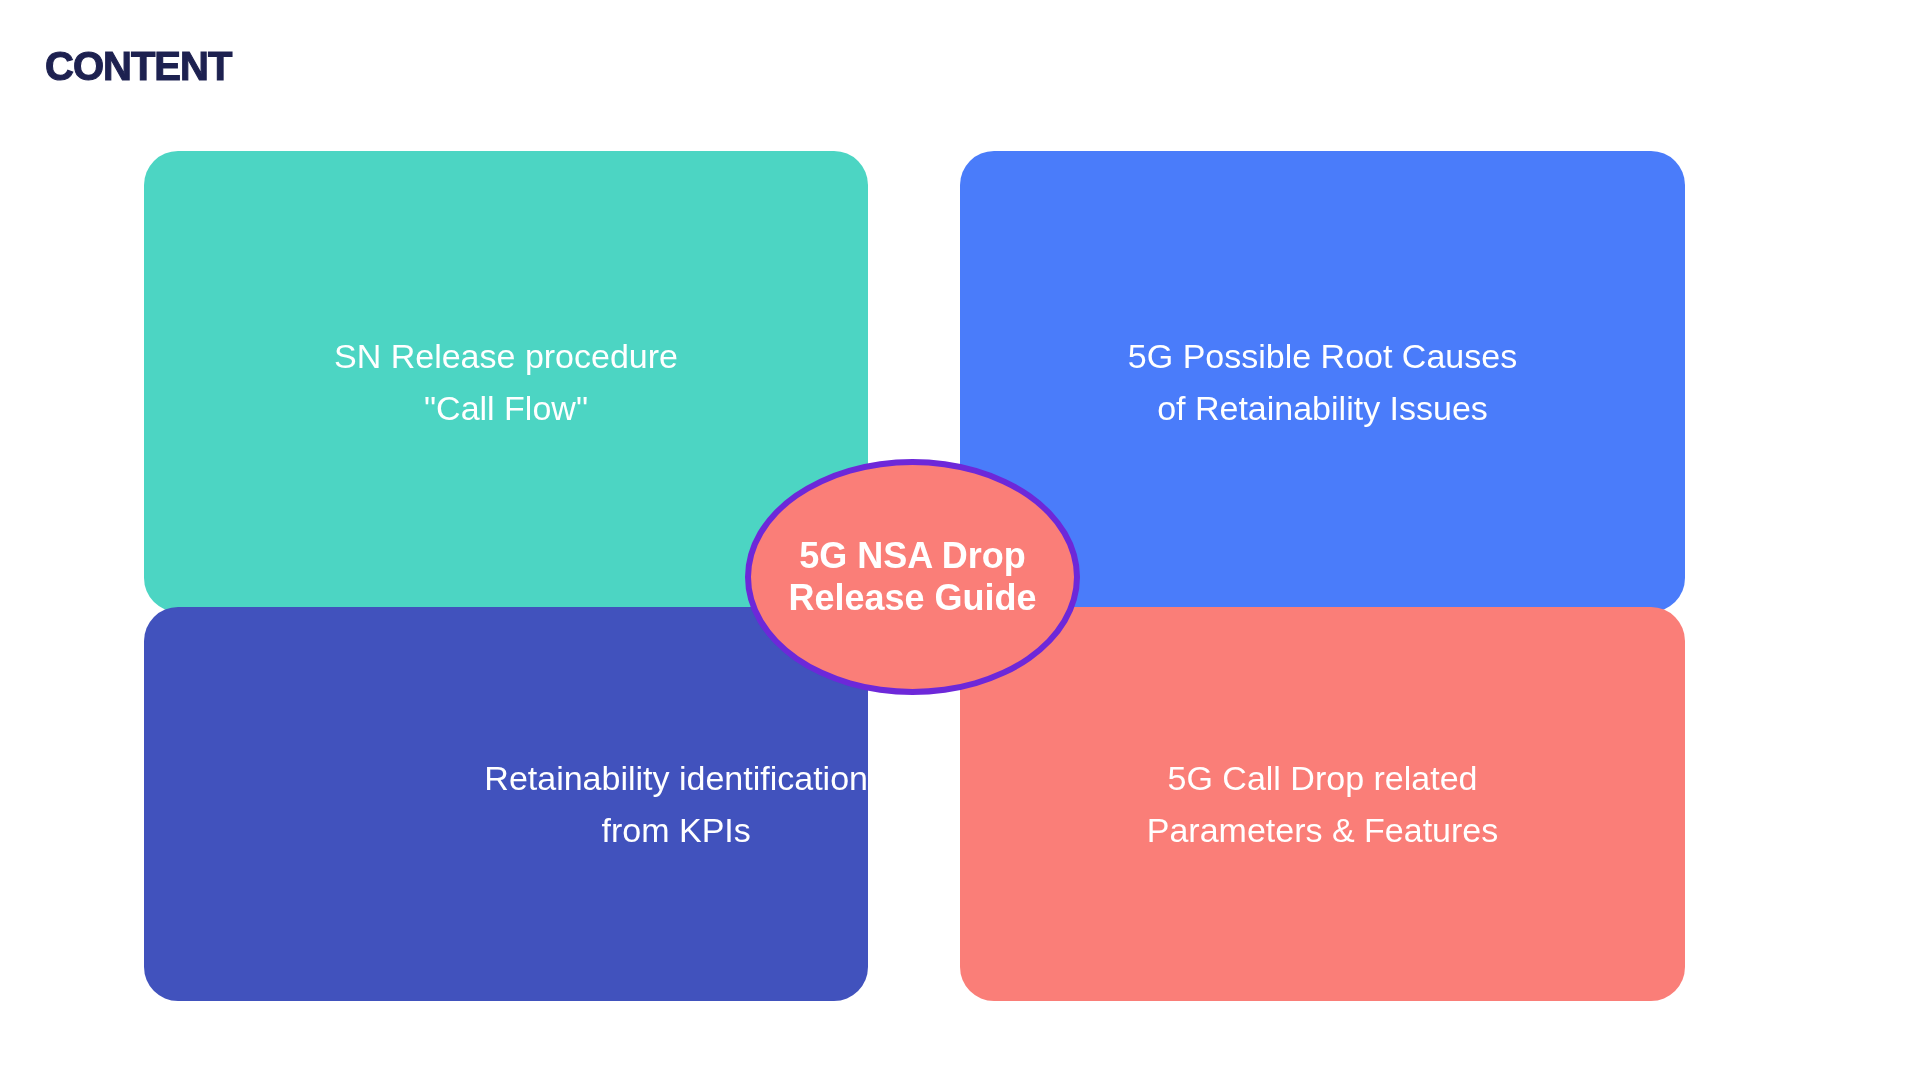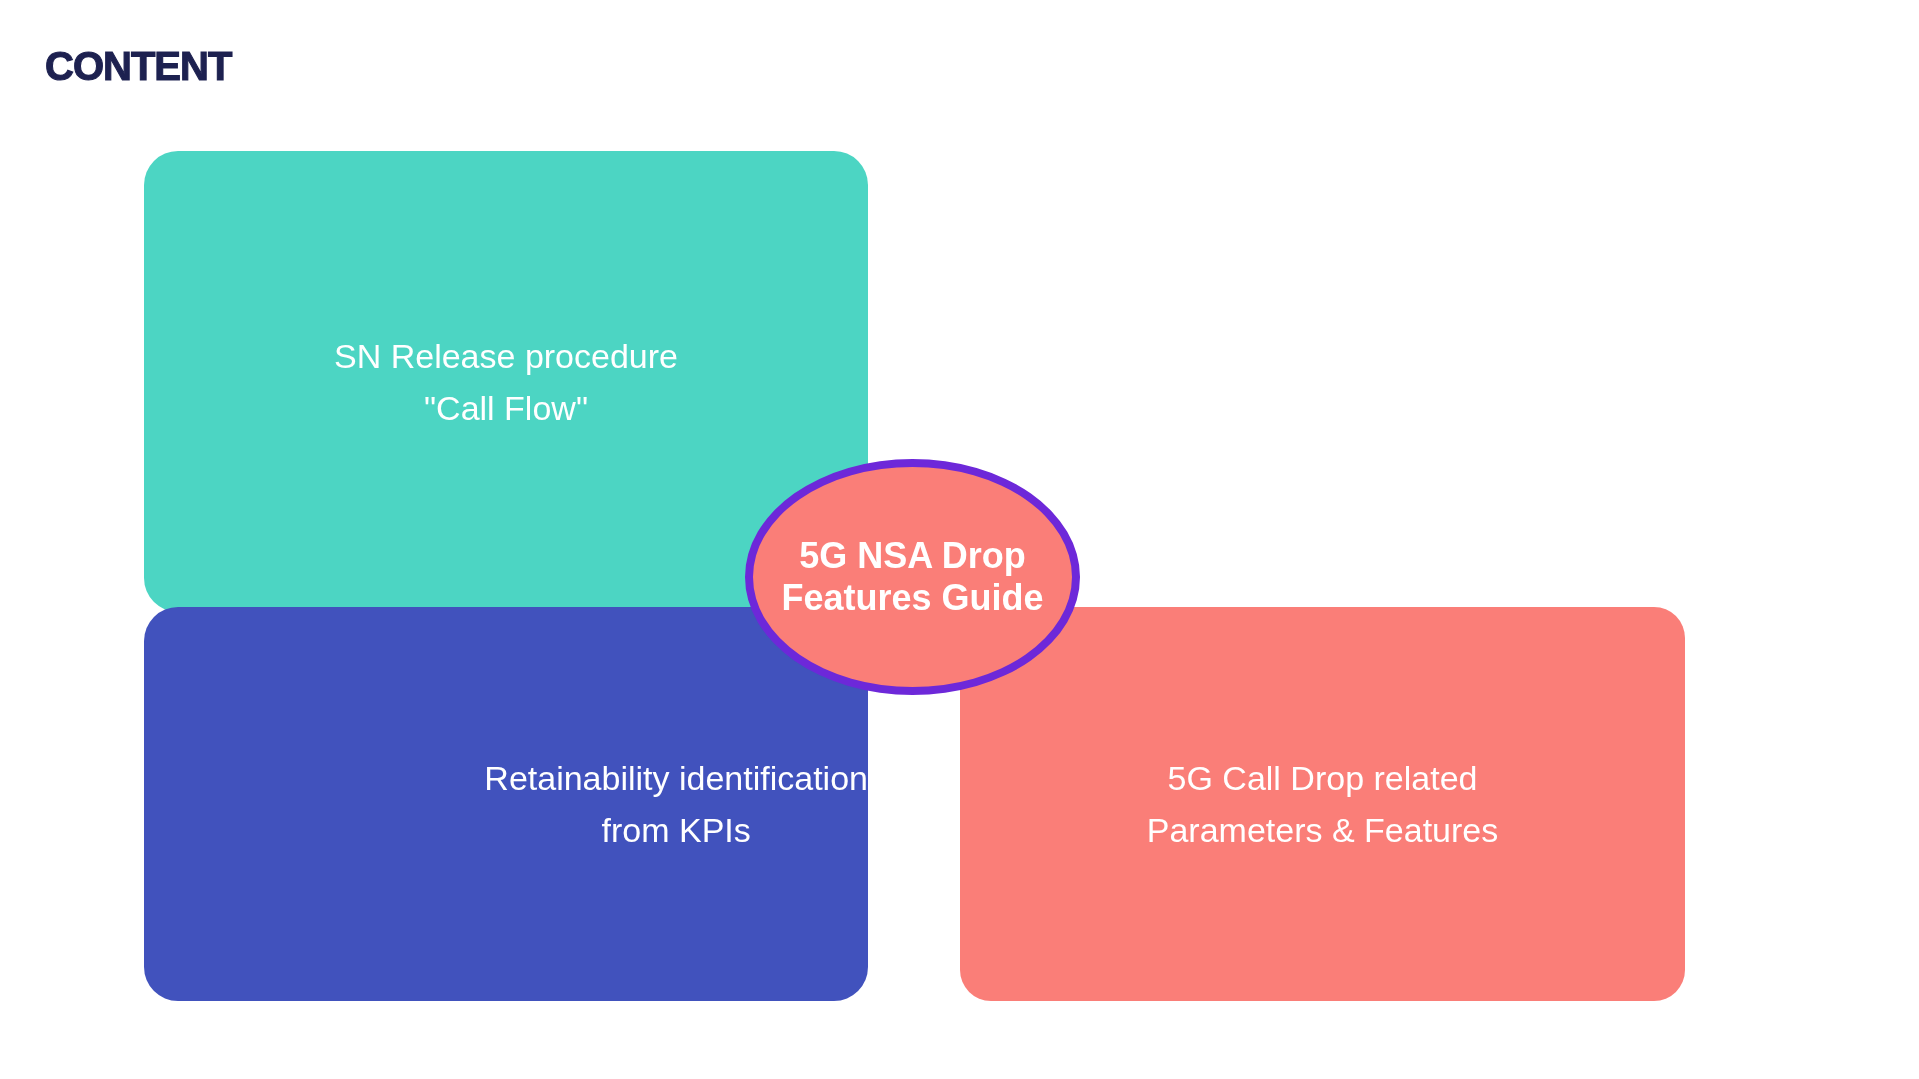--- a/index.html
+++ b/index.html
@@ -49,21 +49,21 @@
     font-weight: 400;
   }
   .center-ellipse {
     position: absolute;
     left: 725px;
     top: 459px;
     width: 335px;
     height: 236px;
     box-sizing: border-box;
     background: #FA7E78;
-    border: 8px solid #6d28d9;
+    border: 6px solid #6d28d9;
     border-radius: 50%;
     display: flex;
     align-items: center;
     justify-content: center;
     z-index: 5;
   }
   .center-text {
     text-align: center;
     color: #FFFFFF;
     font-size: 36px;
@@ -78,35 +78,41 @@
 
   <h1 class="slide-title">CONTENT</h1>
 
   <div class="card card-top-left" style="background-color: rgb(76, 213, 195);">
     <div class="card-text">
       <div>SN Release procedure</div>
       <div>"Call Flow"</div>
     </div>
   </div>
 
+  <div class="card card-top-right" style="background-color: rgb(74, 124, 250);">
+    <div class="card-text">
+      <div>5G Possible Root Causes</div>
+      <div>of Retainability Issues</div>
+    </div>
+  </div>
 
   <div class="card card-bottom-left" style="background-color: rgb(65, 82, 189);">
     <div class="card-text">
       <div>Retainability identification</div>
       <div>from KPIs</div>
     </div>
   </div>
 
-  <div class="card card-bottom-right" style="background-color: rgb(250, 126, 120); border-radius: 31px;">
+  <div class="card card-bottom-right" style="background-color: rgb(250, 126, 120);">
     <div class="card-text">
       <div>5G Call Drop related</div>
       <div>Parameters &amp; Features</div>
     </div>
   </div>
 
   <div class="center-ellipse" style="background-color: rgb(250, 126, 120);">
     <div class="center-text">
       <div>5G NSA Drop</div>
-      <div>Features Guide</div>
+      <div>Release Guide</div>
     </div>
   </div>
 
 </div>
 
 </body></html>

